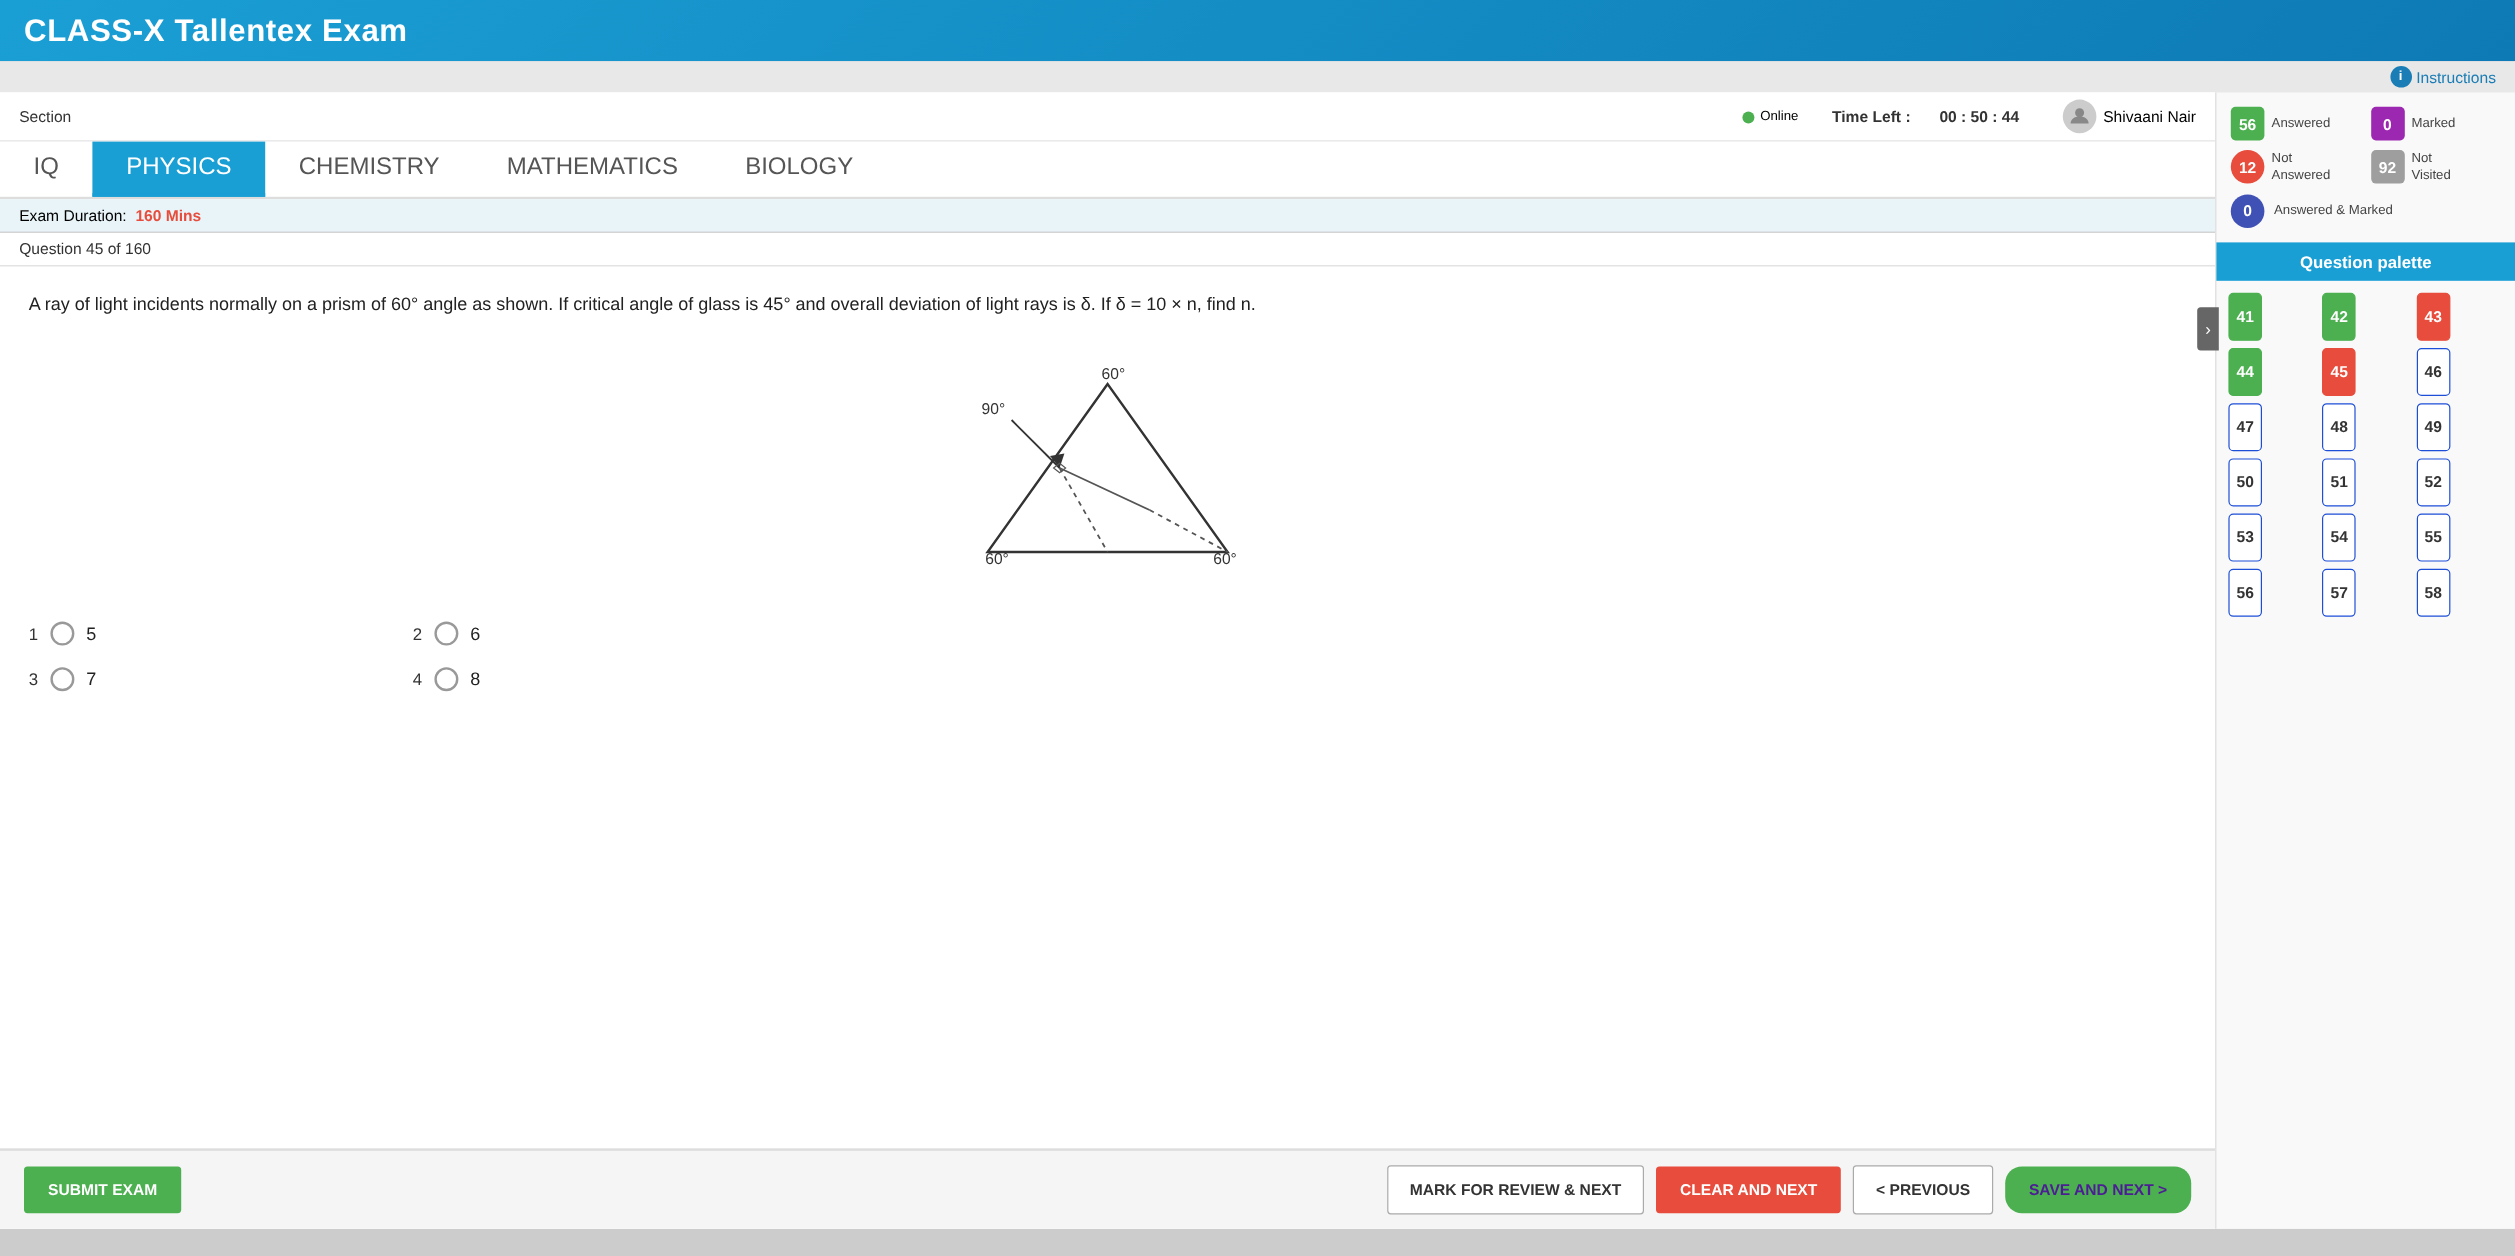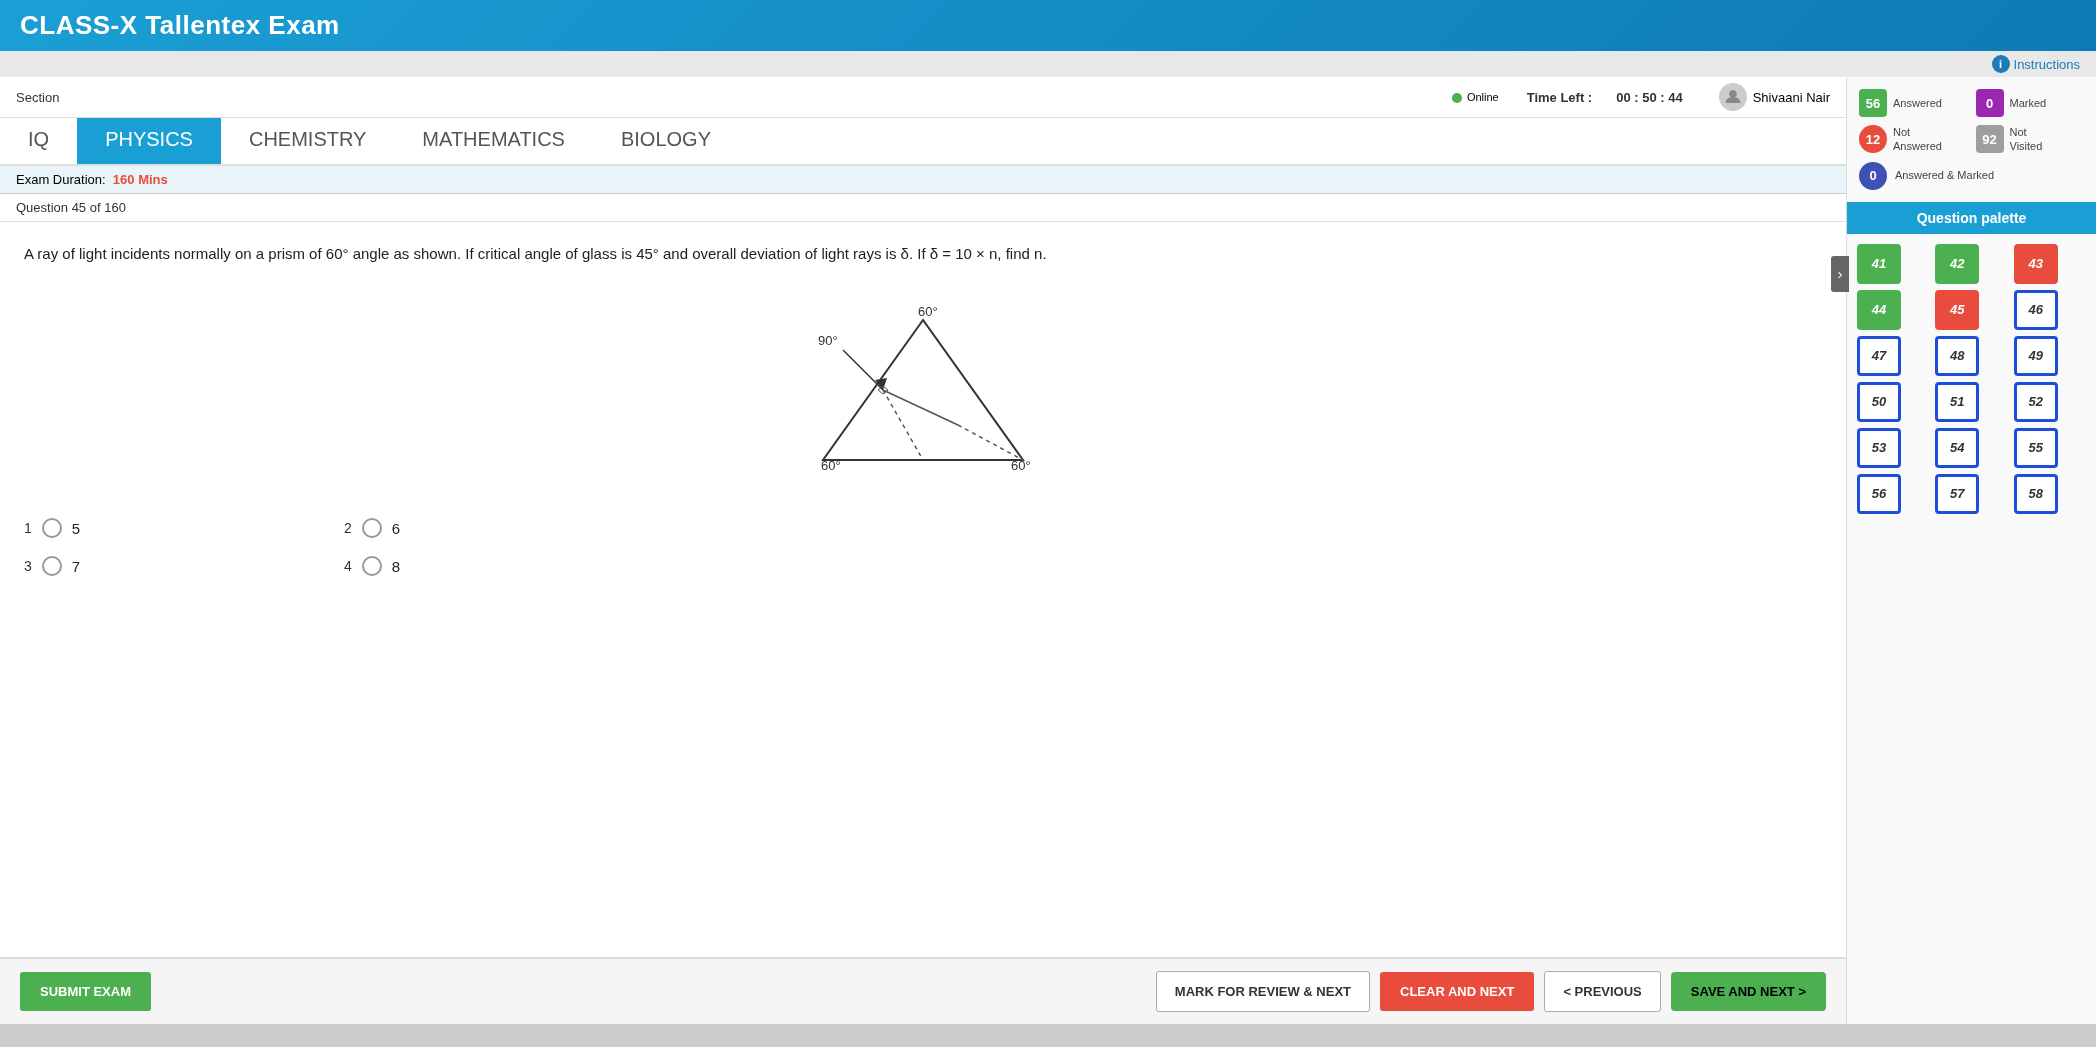--- a/index.html
+++ b/index.html
@@ -187,27 +187,27 @@
       color: #333;
       border: 1px solid #aaa;
       padding: 12px 18px;
       font-size: 13px;
       font-weight: bold;
       cursor: pointer;
       border-radius: 3px;
     }
     .btn-save-next {
       background: #4caf50;
-      color: #000000;
+      color: #4c1d95;
       border: none;
       padding: 12px 20px;
       font-size: 13px;
       font-weight: bold;
       cursor: pointer;
-      border-radius: 4px;
+      border-radius: 14px;
     }
 
     
     .sidebar {
       width: 250px;
       background: #f9f9f9;
       border-left: 1px solid #ddd;
       display: flex;
       flex-direction: column;
     }
@@ -269,30 +269,29 @@
       font-weight: bold;
     }
 
     .palette-grid {
       padding: 10px;
       display: grid;
       grid-template-columns: repeat(3, 1fr);
       gap: 6px;
     }
     .palette-btn {
-      width: 44px; height: 40px;
+      width: 28px; height: 40px;
       border-radius: 4px;
-      border: 3px solid #1d4ed8;
-      font-size: 13px;
-      font-weight: bold;
-      cursor: pointer;
-      display: flex;
-      align-items: center;
-      justify-content: center;
-      font-style: italic;
+      border: 1px solid #1d4ed8;
+      font-size: 13px;
+      font-weight: bold;
+      cursor: pointer;
+      display: flex;
+      align-items: center;
+      justify-content: center;
     }
     .palette-btn.answered { background: #4caf50; color: white; border-color: #4caf50; }
     .palette-btn.current { background: #e74c3c; color: white; border-color: #e74c3c; }
     .palette-btn.default { background: white; color: #333; }
 
     .sidebar-toggle {
       position: absolute;
       left: -16px;
       top: 50%;
       transform: translateY(-50%);

